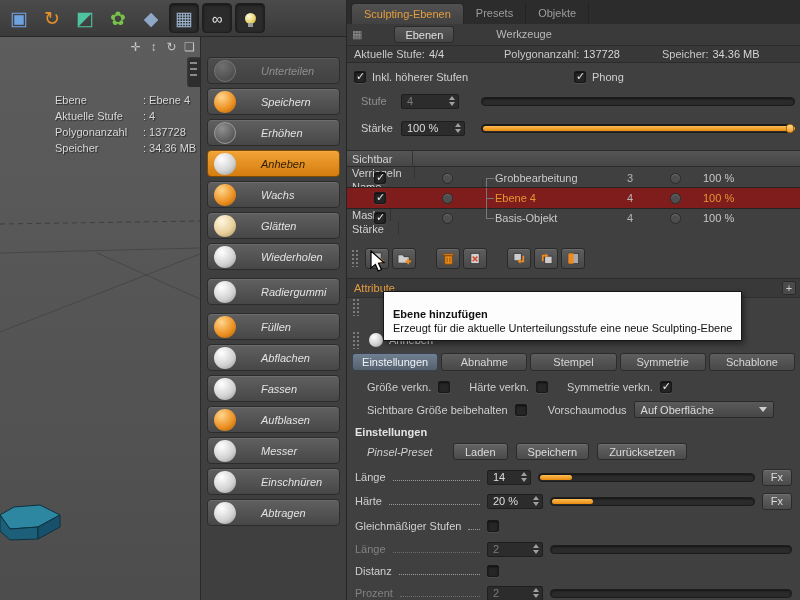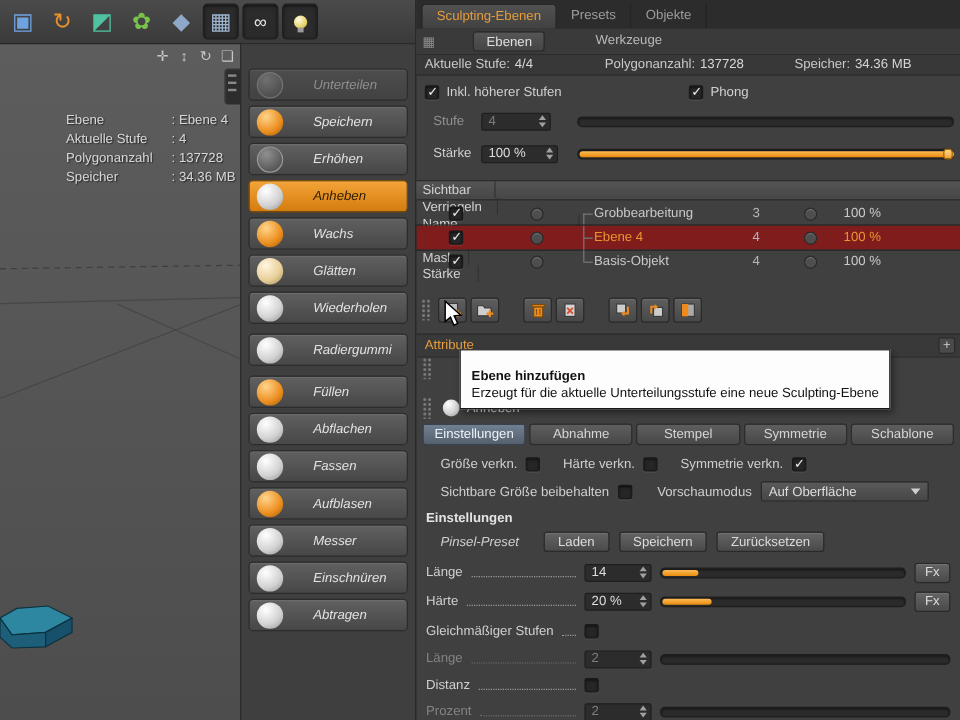--- a/index.html
+++ b/index.html
@@ -561,21 +561,21 @@
       <span class="btn">Laden</span>
       <span class="btn">Speichern</span>
       <span class="btn">Zurücksetzen</span>
     </div>
 
     <div class="row abs dim" style="top:466px;height:22px;padding:0 8px;" data-enabled="true">
       <span class="lblbox">
           <span class="flabel">Länge</span>
           <span class="dots"></span>
         </span>
-      <span class="stepper" style="width:56px;">
+      <span class="stepper" style="width:44px;">
           <span class="num" style="flex:1">14</span>
           <span class="arrows">
             <i class="up"></i>
             <i class="down"></i>
           </span>
         </span>
       <span class="slider" style="flex:1;margin-left:7px;">
           <span class="fill" style="width: 15%;"></span>
         </span>
       <span class="btn fx">Fx</span>

